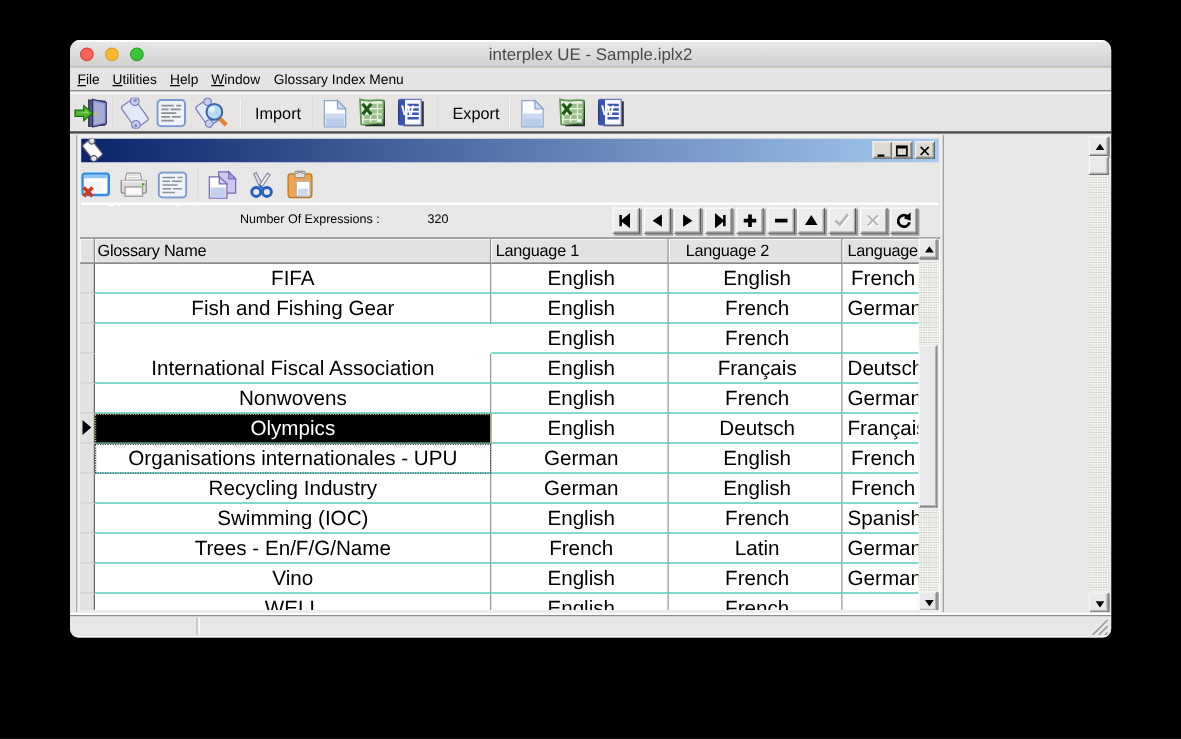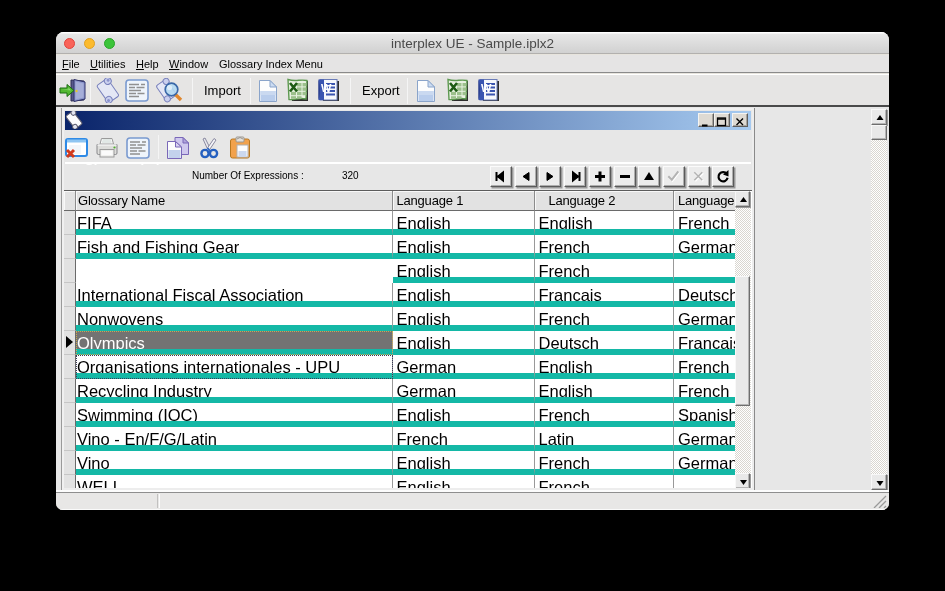--- a/index.html
+++ b/index.html
@@ -64,27 +64,27 @@
   background:#fff; border-top:1px solid #5c5c5c; border-left:1px solid #5c5c5c; }
 .hdr { position:absolute; top:0; height:20px; background:#e2e2e2;
   border-right:1px solid #8c8c8c; border-bottom:1px solid #6a6a6a;
   box-shadow:inset 1px 1px 0 #f8f8f8;
   font-size:13px; letter-spacing:-0.2px; line-height:19px; color:#000; overflow:hidden;
   padding-left:2px; }
 .row { position:absolute; left:0; width:671px; height:24px; font-size:16.5px;
   line-height:24px; color:#000; overflow:hidden; white-space:nowrap; }
 .ind { position:absolute; left:0; top:0; width:12px; height:24px; background:#e2e2e2;
   border-right:1px solid #6a6a6a; border-bottom:1px solid #c6c6c6; }
-.c { position:absolute; top:0; height:24px; border-bottom:6px solid #14b8a6;
-  border-right:1px solid #999; padding-left:1px; overflow:hidden; }
+.c { position:absolute; top:0; height:24px; border-bottom:1px solid #14b8a6;
+  border-right:1px solid #999; padding-left:1px; overflow:hidden;text-align:center; }
 .g1 { left:12px; width:316.5px; }
 .g2 { left:328.5px; width:142px; padding-left:4px; }
 .g3 { left:470.5px; width:139.5px; padding-left:4px; }
 .g4 { left:610px; width:61px; padding-left:4px; border-right:none; }
-.sel { background:#737373; color:#fff; outline:1px dotted #caa954; outline-offset:-1px; }
+.sel { background:#000000; color:#fff; outline:1px dotted #caa954; outline-offset:-1px; }
 .foc { outline:1px dotted #3a3a58; outline-offset:-1px; }
 .arrow-ind { position:absolute; left:2px; top:5px; width:0; height:0;
   border-left:7px solid #000; border-top:6px solid transparent; border-bottom:6px solid transparent; }
 
 #status { position:absolute; left:0; top:458px; width:833px; height:20px; background:#e8e7e6; }
 #status .topw { position:absolute; left:0; top:0; width:833px; height:2px; background:#fcfcfc; }
 #status .topd { position:absolute; left:0; top:2px; width:833px; height:1px; background:#8e8e8e; }
 #status .botw { position:absolute; left:0; top:19px; width:833px; height:1px; background:#fafafa; }
 .spanel { position:absolute; top:4px; height:14px; background:#e8e7e6;
   border-left:1.5px solid #c2c1c0; border-right:1px solid #fcfcfc; }
@@ -395,21 +395,21 @@
           </div>
         <div class="row" style="top:212px">
             <div class="ind"></div>
             <div class="c g1">Swimming (IOC)</div>
             <div class="c g2">English</div>
             <div class="c g3">French</div>
             <div class="c g4">Spanish</div>
           </div>
         <div class="row" style="top:236px">
             <div class="ind"></div>
-            <div class="c g1">Vino - En/F/G/Latin</div>
+            <div class="c g1">Trees - En/F/G/Name</div>
             <div class="c g2">French</div>
             <div class="c g3">Latin</div>
             <div class="c g4">German</div>
           </div>
         <div class="row" style="top:260px">
             <div class="ind"></div>
             <div class="c g1">Vino</div>
             <div class="c g2">English</div>
             <div class="c g3">French</div>
             <div class="c g4">German</div>

